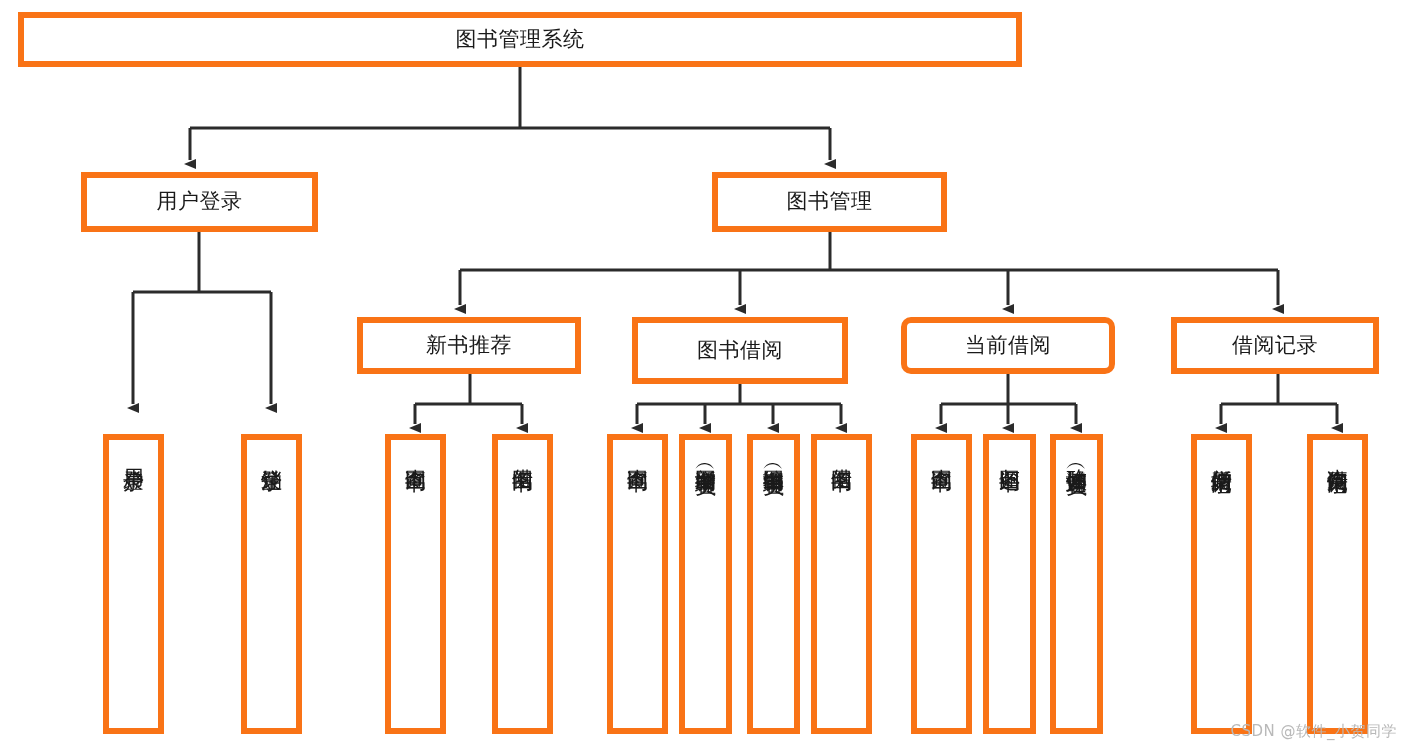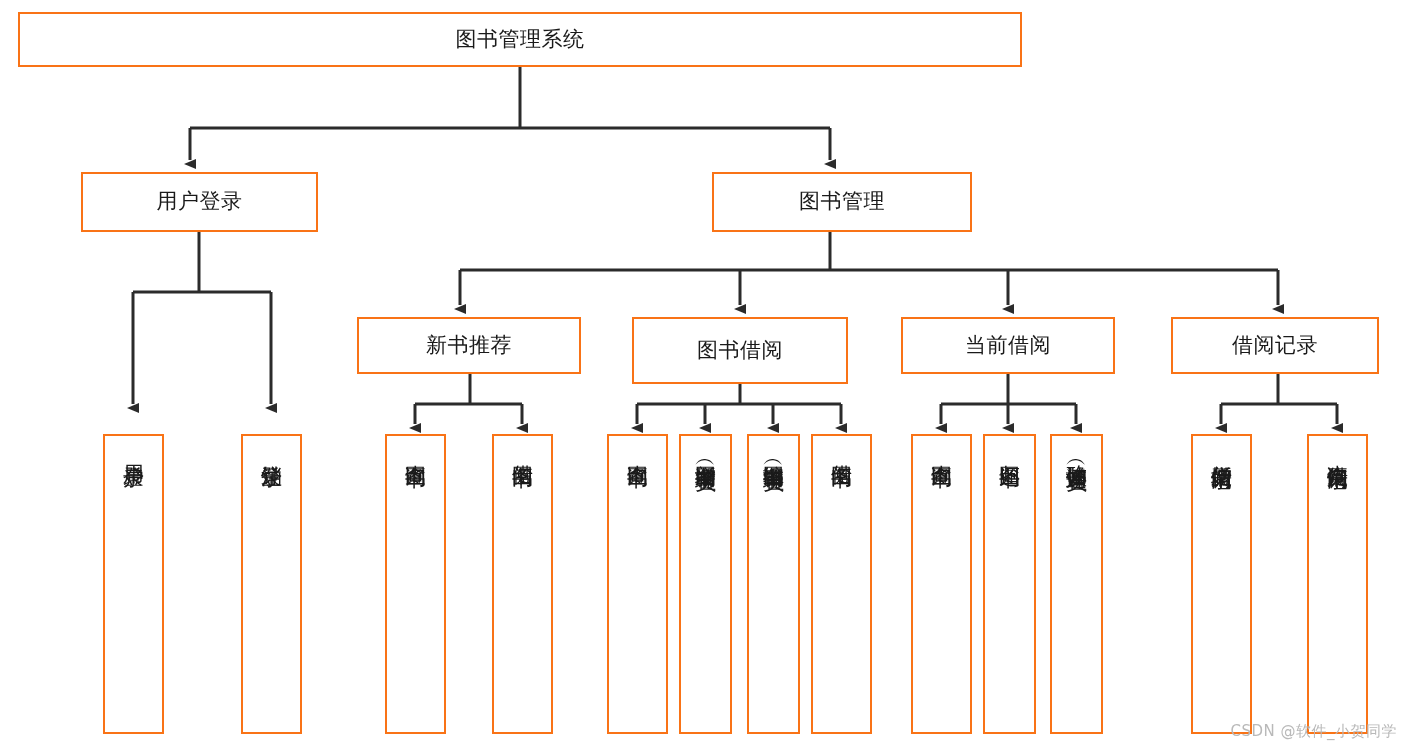--- a/index.html
+++ b/index.html
@@ -21,21 +21,21 @@
     position: absolute;
     left: 0;
     top: 0;
     width: 1405px;
     height: 747px;
   }
   .node {
     position: absolute;
     box-sizing: border-box;
     background: #ffffff;
-    border: 2px solid #f97316;
+    border: 6px solid #f97316;
     display: flex;
     align-items: center;
     justify-content: center;
     color: #1a1a1a;
   }
   .node-label {
     display: block;
     text-align: center;
     line-height: 1.12;
     white-space: nowrap;
@@ -127,31 +127,31 @@
     </g>
   </svg>
 
   <div class="node root horizontal" style="left:18px; top:12px; width:1004px; height:55px;">
     <span class="node-label">图书管理系统</span>
   </div>
 
   <div class="node horizontal" style="left:81px; top:172px; width:237px; height:60px;">
     <span class="node-label">用户登录</span>
   </div>
-  <div class="node horizontal" style="left:712px; top:172px; width:260px; height:60px;">
+  <div class="node horizontal" style="left:712px; top:172px; width:235px; height:60px;">
     <span class="node-label">图书管理</span>
   </div>
 
   <div class="node horizontal" style="left:357px; top:317px; width:224px; height:57px;">
     <span class="node-label">新书推荐</span>
   </div>
   <div class="node horizontal" style="left:632px; top:317px; width:216px; height:67px;">
     <span class="node-label">图书借阅</span>
   </div>
-  <div class="node horizontal" style="left:901px; top:317px; width:214px; height:57px;">
+  <div class="node horizontal" style="left:901px; top:317px; width:214px; height:57px;border-radius:10px;">
     <span class="node-label">当前借阅</span>
   </div>
   <div class="node horizontal" style="left:1171px; top:317px; width:208px; height:57px;">
     <span class="node-label">借阅记录</span>
   </div>
 
   <div class="node vertical" style="left:103px; top:434px; width:61px; height:300px;">
     <span class="node-label">用户登录</span>
   </div>
   <div class="node vertical" style="left:241px; top:434px; width:61px; height:300px;">

